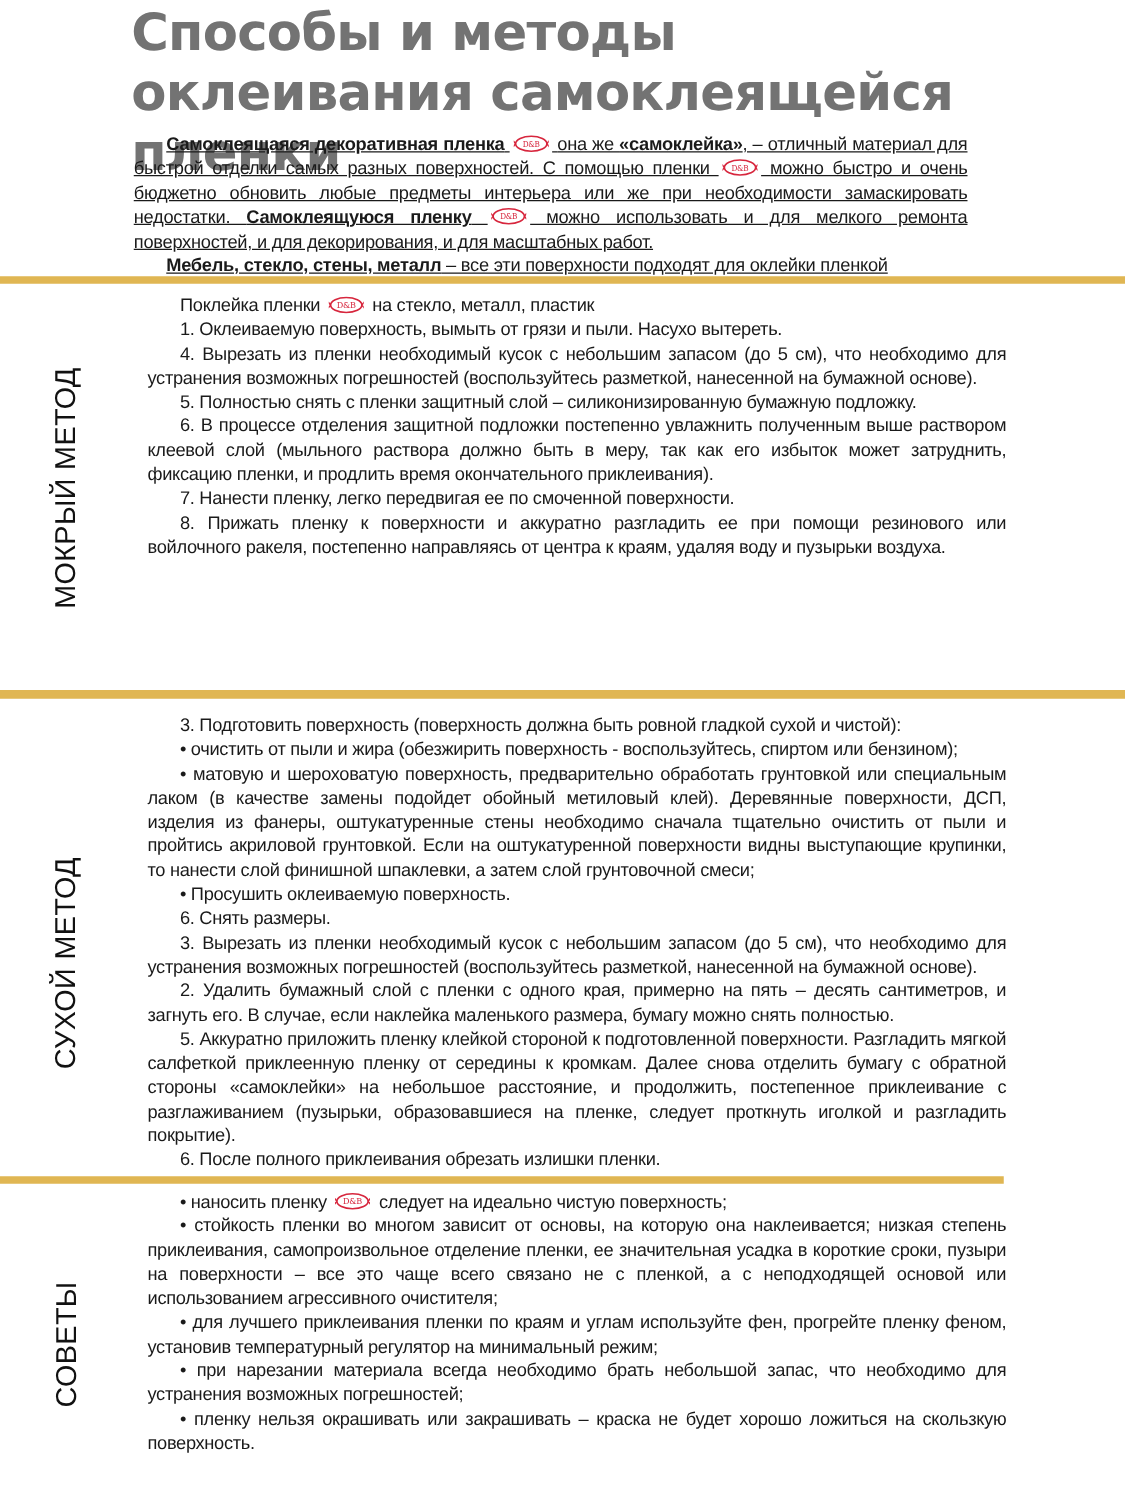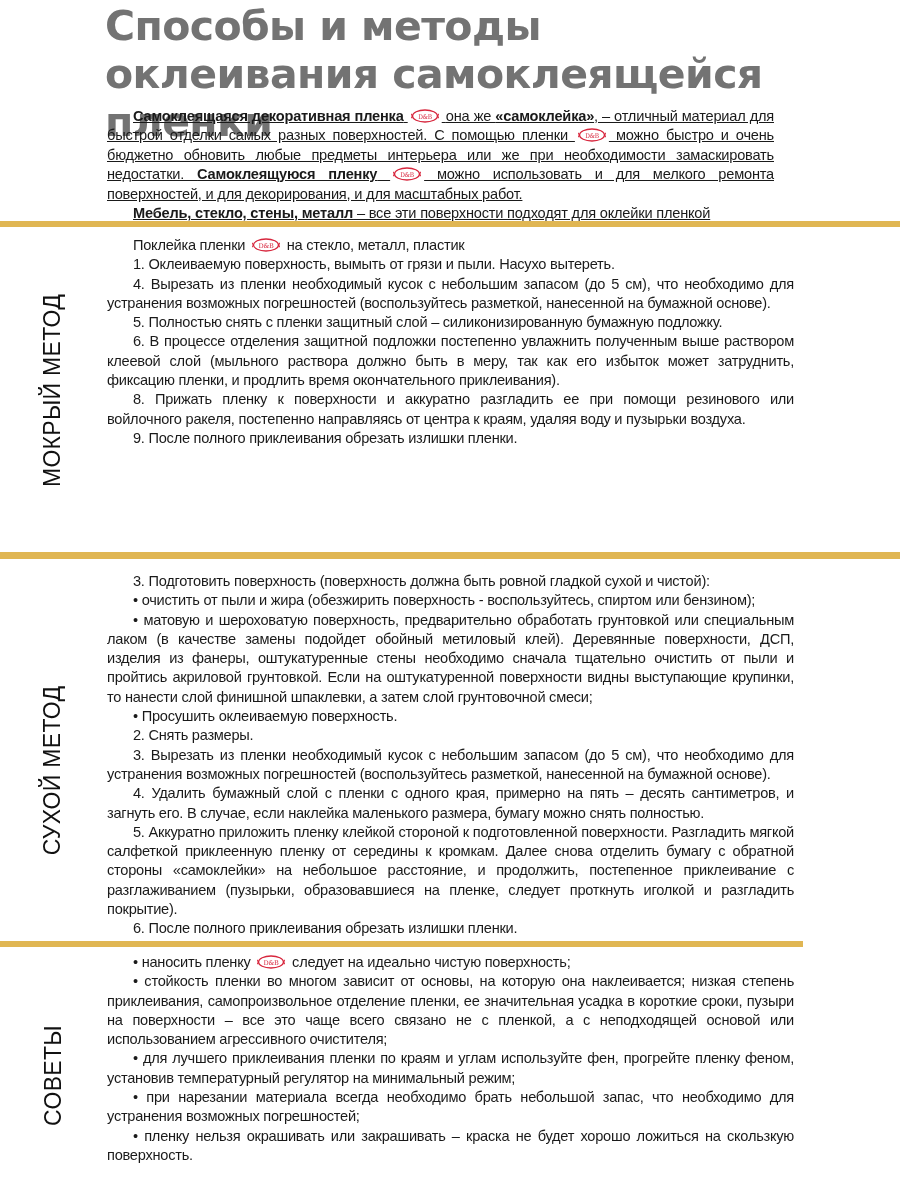--- a/index.html
+++ b/index.html
@@ -74,21 +74,21 @@
       font-weight: normal;
       color: #111;
       letter-spacing: 0.3px;
     }
     .sl-wet { top: 290px; height: 200px; }
     .sl-dry { top: 670px; height: 200px; }
     .sl-tips { top: 1010px; height: 130px; }
 
     .section {
       position: absolute;
-      left: 107px;
+      left: 118px;
       width: 687px;
       font-family: "Liberation Sans", sans-serif;
       font-size: 14.6px;
       line-height: 19.3px;
       text-align: justify;
       letter-spacing: -0.25px;
     }
     .section p {
       margin: 0;
       text-indent: 26px;
@@ -151,39 +151,39 @@
     <ellipse cx="14" cy="7" rx="12.5" ry="6" fill="none" stroke="#d7263d" stroke-width="1.3"></ellipse>
     <path d="M1.5 7 L-0.5 4.5 M1.5 7 L-0.5 9.5 M26.5 7 L28.5 4.5 M26.5 7 L28.5 9.5" stroke="#d7263d" stroke-width="1.2" fill="none"></path>
     <text x="14" y="9.6" text-anchor="middle" font-family="DejaVu Serif, serif" font-size="6.5" fill="#d7263d">D&amp;B</text>
   </svg>
 </span><span> на стекло, металл, пластик</span></p>
   <div id="wet-items">
       <p>1. Оклеиваемую поверхность, вымыть от грязи и пыли. Насухо вытереть.</p>
       <p>4. Вырезать из пленки необходимый кусок с небольшим запасом (до 5 см), что необходимо для устранения возможных погрешностей (воспользуйтесь разметкой, нанесенной на бумажной основе).</p>
       <p>5. Полностью снять с пленки защитный слой – силиконизированную бумажную подложку.</p>
       <p>6. В процессе отделения защитной подложки постепенно увлажнить полученным выше раствором клеевой слой (мыльного раствора должно быть в меру, так как его избыток может затруднить, фиксацию пленки, и продлить время окончательного приклеивания).</p>
+      <p>7. Нанести пленку, легко передвигая ее по смоченной поверхности.</p>
       <p>8. Прижать пленку к поверхности и аккуратно разгладить ее при помощи резинового или войлочного ракеля, постепенно направляясь от центра к краям, удаляя воду и пузырьки воздуха.</p>
-      <p>9. После полного приклеивания обрезать излишки пленки.</p>
     </div>
 </div>
 
 <div class="divider d2" style="background: rgb(224, 182, 83);"></div>
 
 <div class="side-label sl-dry">
   <span>СУХОЙ МЕТОД</span>
 </div>
 <div class="section s-dry">
   <div id="dry-items">
       <p>3. Подготовить поверхность (поверхность должна быть ровной гладкой сухой и чистой):</p>
       <p>• очистить от пыли и жира (обезжирить поверхность - воспользуйтесь, спиртом или бензином);</p>
       <p>• матовую и шероховатую поверхность, предварительно обработать грунтовкой или специальным лаком (в качестве замены подойдет обойный метиловый клей). Деревянные поверхности, ДСП, изделия из фанеры, оштукатуренные стены необходимо сначала тщательно очистить от пыли и пройтись акриловой грунтовкой. Если на оштукатуренной поверхности видны выступающие крупинки, то нанести слой финишной шпаклевки, а затем слой грунтовочной смеси;</p>
       <p>• Просушить оклеиваемую поверхность.</p>
-      <p>2. Снять размеры.</p>
+      <p>6. Снять размеры.</p>
       <p>3. Вырезать из пленки необходимый кусок с небольшим запасом (до 5 см), что необходимо для устранения возможных погрешностей (воспользуйтесь разметкой, нанесенной на бумажной основе).</p>
-      <p>4. Удалить бумажный слой с пленки с одного края, примерно на пять – десять сантиметров, и загнуть его. В случае, если наклейка маленького размера, бумагу можно снять полностью.</p>
+      <p>2. Удалить бумажный слой с пленки с одного края, примерно на пять – десять сантиметров, и загнуть его. В случае, если наклейка маленького размера, бумагу можно снять полностью.</p>
       <p>5. Аккуратно приложить пленку клейкой стороной к подготовленной поверхности. Разгладить мягкой салфеткой приклеенную пленку от середины к кромкам. Далее снова отделить бумагу с обратной стороны «самоклейки» на небольшое расстояние, и продолжить, постепенное приклеивание с разглаживанием (пузырьки, образовавшиеся на пленке, следует проткнуть иголкой и разгладить покрытие).</p>
       <p>6. После полного приклеивания обрезать излишки пленки.</p>
     </div>
 </div>
 
 <div class="divider d3" style="background: rgb(224, 182, 83);"></div>
 
 <div class="side-label sl-tips">
   <span>СОВЕТЫ</span>
 </div>

